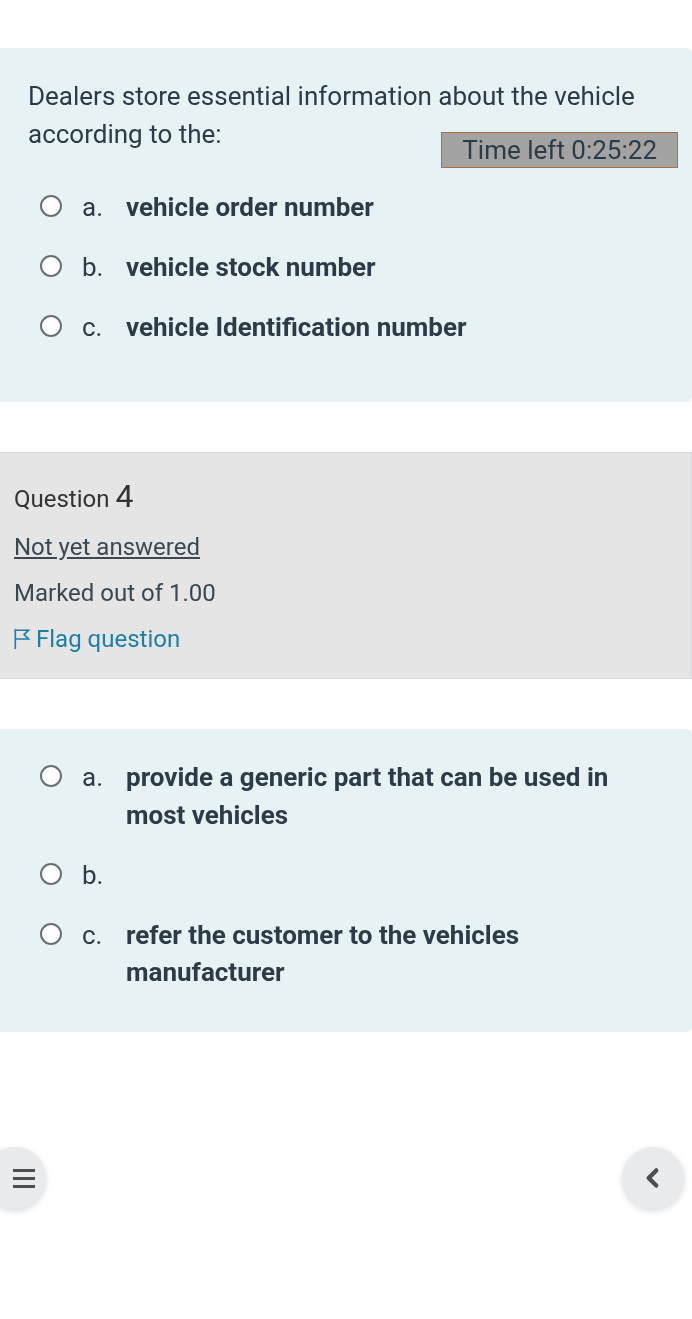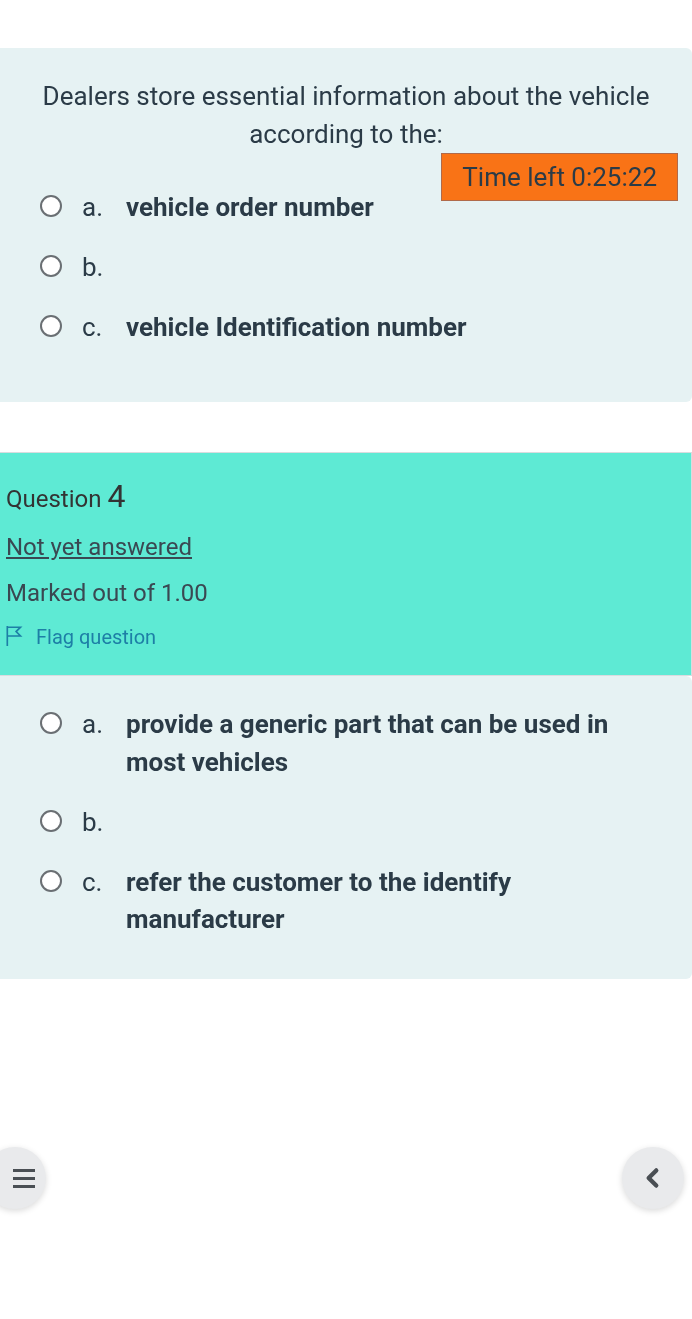--- a/index.html
+++ b/index.html
@@ -18,30 +18,29 @@
     margin-bottom: 50px;
     position: relative;
   }
   .question-content.first { padding-bottom: 56px; }
 
   .q-text {
     font-size: 26px;
     line-height: 1.45;
     color: #2b3b47;
     margin-bottom: 36px;
-    text-align: center;
   }
 
   .timer-box {
     position: absolute;
-    top: 105px;
+    top: 84px;
     right: 14px;
-    background: #f97316;
+    background: #a3a3a3;
     border: 1px solid #b06a4a;
-    padding: 8px 20px;
+    padding: 2px 20px;
     font-size: 26px;
     color: #2b3b47;
   }
 
   .answers { list-style: none; padding-left: 12px; }
   .answer-row {
     display: flex;
     align-items: flex-start;
     margin-bottom: 22px;
     font-size: 26px;
@@ -61,45 +60,46 @@
   }
   .letter {
     flex: 0 0 30px;
     margin-right: 14px;
   }
   .opt-text { flex: 1; font-weight: bold; }
 
   .question-info {
     border: 1px solid #d9dcdf;
     border-left: none;
-    padding: 24px 0 24px 6px;
-    background: #5eead4;
+    padding: 24px 0 24px 14px;
+    margin-bottom: 50px;
+    background: #e5e5e5;
   }
   .q-heading {
     font-size: 24px;
     color: #333;
     margin-bottom: 18px;
   }
   .q-heading .num { font-size: 32px; font-weight: 400; }
   .q-status {
     font-size: 24px;
     color: #3a4852;
     margin-bottom: 18px;
     text-decoration: underline;
   }
   .q-mark {
     font-size: 24px;
     color: #3a4852;
     margin-bottom: 18px;
   }
   .flag-link {
     display: inline-flex;
-    align-items: flex-start;
-    gap: 12px;
-    font-size: 20px;
+    align-items: center;
+    gap: 4px;
+    font-size: 24px;
     color: #1d7fa6;
     text-decoration: none;
     cursor: pointer;
   }
   .flag-link svg { width: 18px; height: 22px; }
 
   .fab {
     position: fixed;
     width: 62px; height: 62px;
     border-radius: 50%;
@@ -131,20 +131,21 @@
 
   <ul class="answers">
     <li class="answer-row">
       <span class="radio"></span>
       <span class="letter">a.</span>
       <span class="opt-text">vehicle order number</span>
     </li>
     <li class="answer-row">
       <span class="radio"></span>
       <span class="letter">b.</span>
+      <span class="opt-text">vehicle stock number</span>
     </li>
     <li class="answer-row">
       <span class="radio"></span>
       <span class="letter">c.</span>
       <span class="opt-text">vehicle Identification number</span>
     </li>
   </ul>
 </div>
 
 <div class="question-info">
@@ -169,21 +170,21 @@
       <span class="letter">a.</span>
       <span class="opt-text">provide a generic part that can be used in most vehicles</span>
     </li>
     <li class="answer-row">
       <span class="radio"></span>
       <span class="letter">b.</span>
     </li>
     <li class="answer-row">
       <span class="radio"></span>
       <span class="letter">c.</span>
-      <span class="opt-text">refer the customer to the identify manufacturer</span>
+      <span class="opt-text">refer the customer to the vehicles manufacturer</span>
     </li>
   </ul>
 </div>
 
 <div class="fab fab-left">
   <span class="bars">
     <span></span>
       <span></span>
       <span></span>
   </span>

